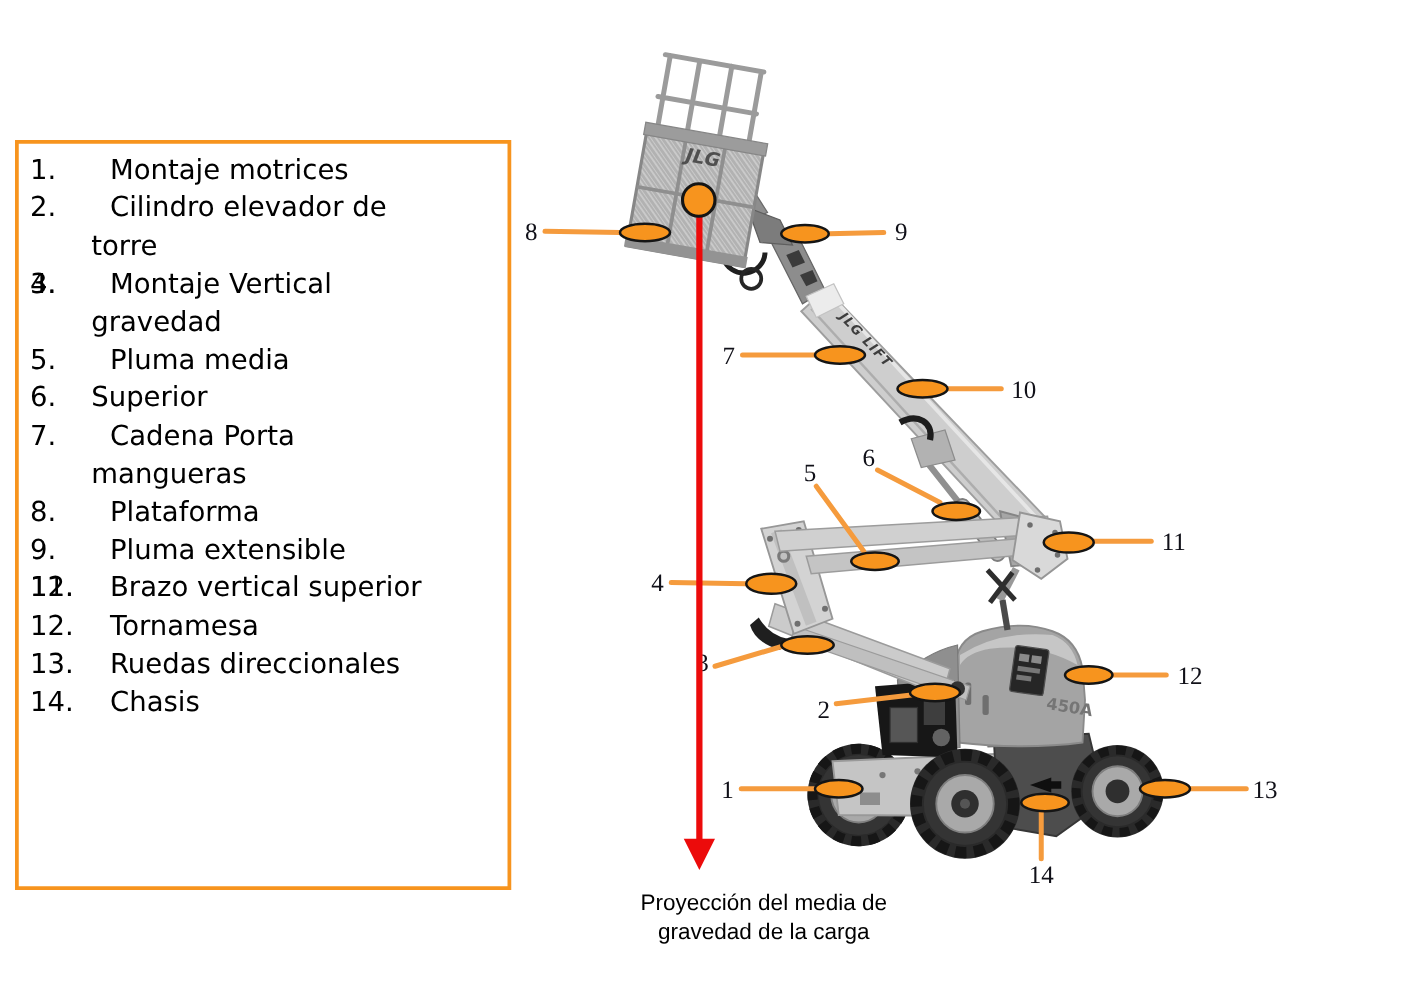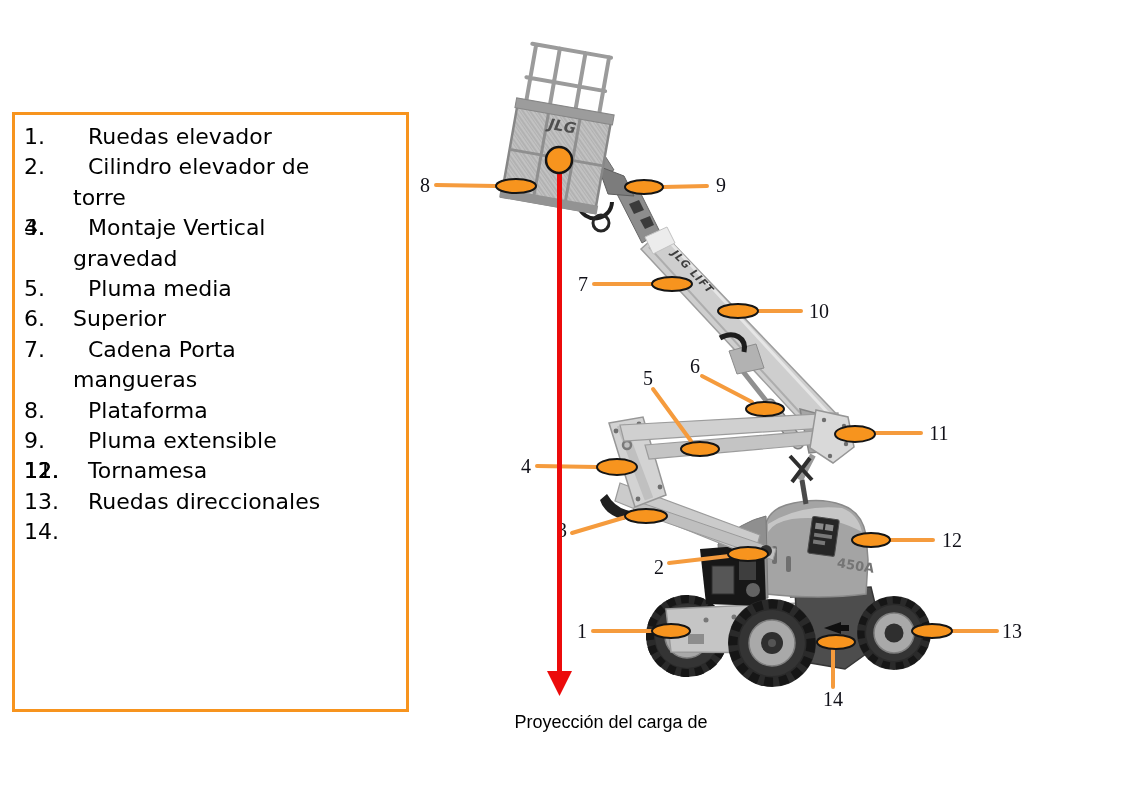--- a/index.html
+++ b/index.html
@@ -25,21 +25,21 @@
   .caption span{display:block;}
 </style>
 </head>
 <body>
 
 <div class="stage">
 
   <div class="legend">
     <div class="item">
         <span class="num">1.</span>
-        <span class="t l1">Ruedas elevador</span>
+        <span class="t l1">Montaje motrices</span>
         <span class="t l2"></span>
       </div>
     <div class="item">
         <span class="num">2.</span>
         <span class="t l1">Cilindro elevador de</span>
         <span class="t l2">torre</span>
       </div>
     <div class="item">
         <span class="num">3.</span>
         <span class="t l2"></span>
@@ -71,34 +71,36 @@
     <div class="item">
         <span class="num">9.</span>
         <span class="t l1">Pluma extensible</span>
       </div>
     <div class="item">
         <span class="num">12.</span>
         <span class="t l2"></span>
       </div>
     <div class="item">
         <span class="num">11.</span>
+        <span class="t l1">Brazo vertical superior</span>
         <span class="t l2"></span>
       </div>
     <div class="item">
         <span class="num">12.</span>
         <span class="t l1">Tornamesa</span>
         <span class="t l2"></span>
       </div>
     <div class="item">
         <span class="num">13.</span>
         <span class="t l1">Ruedas direccionales</span>
         <span class="t l2"></span>
       </div>
     <div class="item">
         <span class="num">14.</span>
+        <span class="t l1">Chasis</span>
         <span class="t l2"></span>
       </div>
   </div>
 
   <svg class="art" viewBox="0 0 1139 786">
     <defs>
       <pattern id="mesh" width="6" height="6" patternUnits="userSpaceOnUse" patternTransform="rotate(45)">
         <rect width="6" height="6" fill="#b2b2b2"></rect>
         <path d="M0 0H6M0 3H6" stroke="#d2d2d2" stroke-width="1.2"></path>
       </pattern>
@@ -307,16 +309,17 @@
     </g>
 
     <g>
       <line x1="559.5" y1="163" x2="559.5" y2="673" stroke="#EC0B0B" stroke-width="5"></line>
       <polygon points="547,671 572,671 559.5,696" fill="#EC0B0B"></polygon>
       <circle cx="559" cy="160" r="13" fill="#F7941E" stroke="#151515" stroke-width="2.5"></circle>
     </g>
   </svg>
 
   <div class="caption">
-    <span>Proyección del carga de</span>
+    <span>Proyección del media de</span>
+    <span>gravedad de la carga</span>
   </div>
 
 </div>
 
 </body></html>

